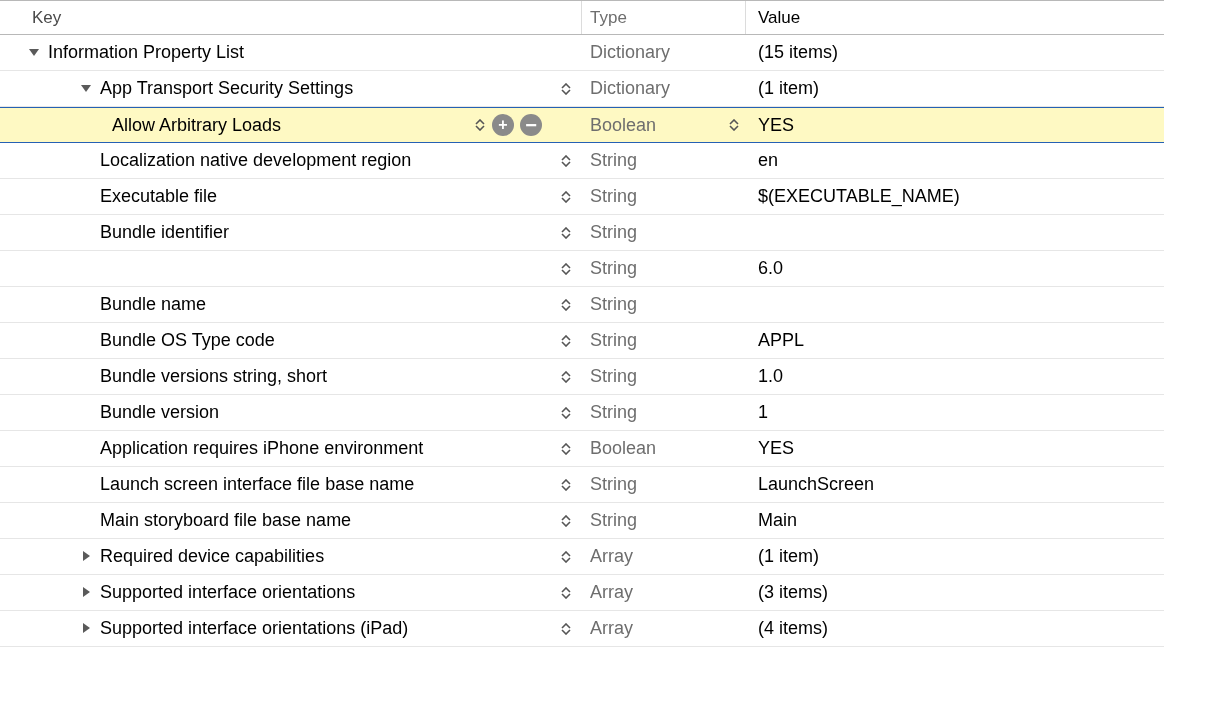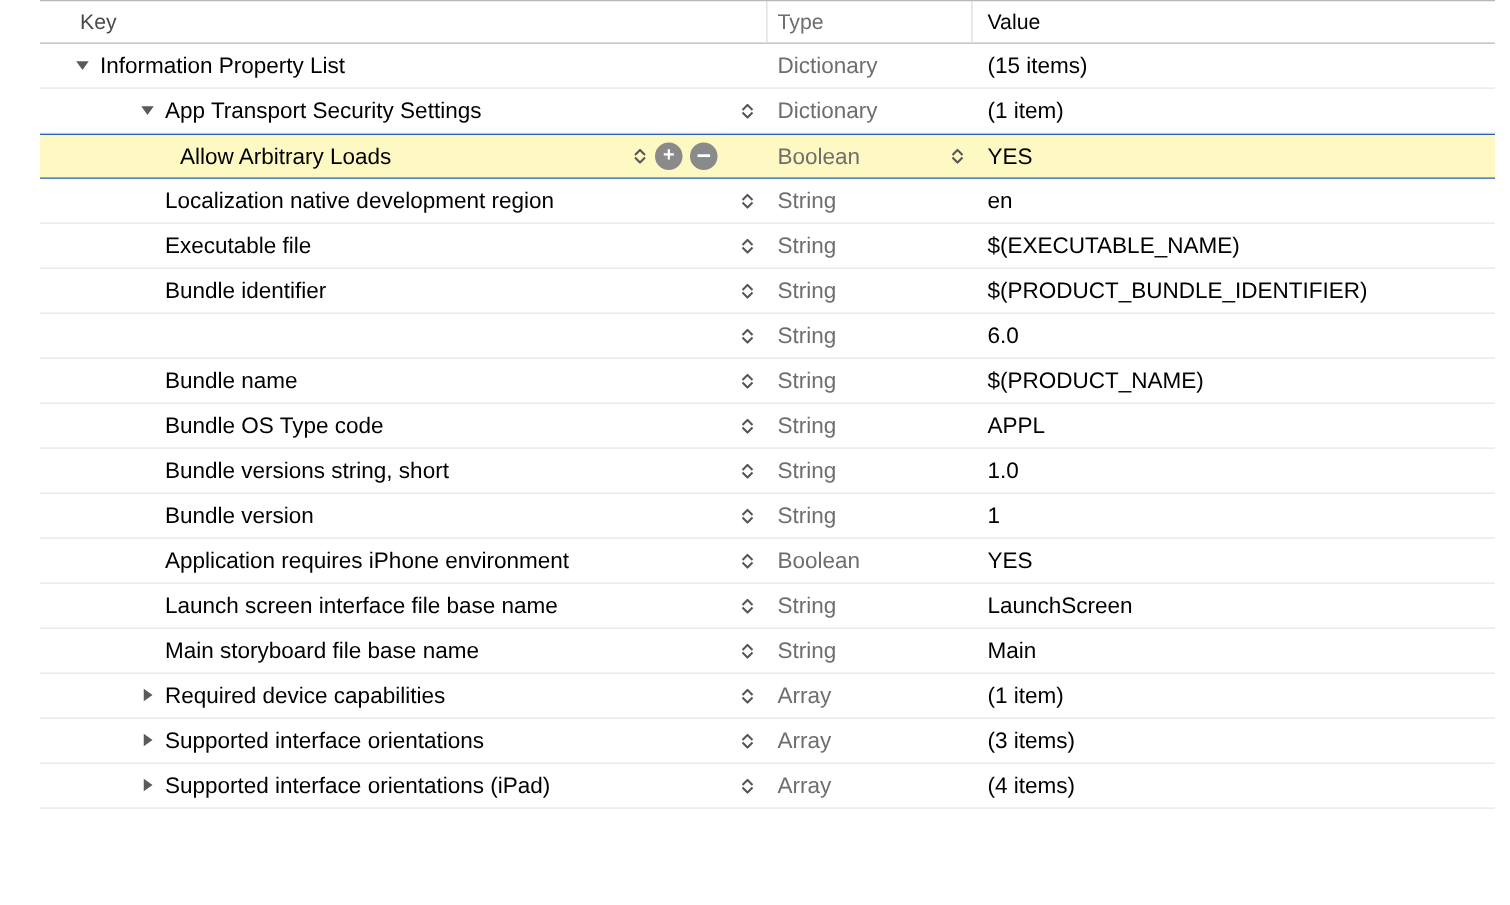--- a/index.html
+++ b/index.html
@@ -7,21 +7,20 @@
     font-family: -apple-system, "Helvetica Neue", Helvetica, Arial, sans-serif;
     font-size: 18px;
     color: #000;
     background: #fff;
     width: 1208px;
     height: 724px;
   }
   .plist {
     width: 1164px;
     border-top: 1px solid #b8b8b8;
-    margin-left: 32px;
   }
   .header-row, .row {
     display: flex;
     align-items: center;
     height: 36px;
     border-bottom: 1px solid #e6e6e6;
     position: relative;
   }
   .header-row {
     height: 34px;
@@ -239,23 +238,20 @@
               <polyline points="2,5 6,1 10,5" fill="none" stroke="#555" stroke-width="1.6"></polyline>
             </svg>
             <svg width="12" height="6" viewBox="0 0 12 6">
               <polyline points="2,1 6,5 10,1" fill="none" stroke="#555" stroke-width="1.6"></polyline>
             </svg>
           </span>
         </div>
         <div class="col-type">
           <span>String</span>
         </div>
-        <div class="col-val">
-          <span>$(PRODUCT_BUNDLE_IDENTIFIER)</span>
-        </div>
       </div>
       <div class="row">
         <div class="col-key indent1">
           <span class="tri none"></span>
           <span class="stepper">
             <svg width="12" height="6" viewBox="0 0 12 6">
               <polyline points="2,5 6,1 10,5" fill="none" stroke="#555" stroke-width="1.6"></polyline>
             </svg>
             <svg width="12" height="6" viewBox="0 0 12 6">
               <polyline points="2,1 6,5 10,1" fill="none" stroke="#555" stroke-width="1.6"></polyline>
@@ -277,23 +273,20 @@
             <svg width="12" height="6" viewBox="0 0 12 6">
               <polyline points="2,5 6,1 10,5" fill="none" stroke="#555" stroke-width="1.6"></polyline>
             </svg>
             <svg width="12" height="6" viewBox="0 0 12 6">
               <polyline points="2,1 6,5 10,1" fill="none" stroke="#555" stroke-width="1.6"></polyline>
             </svg>
           </span>
         </div>
         <div class="col-type">
           <span>String</span>
-        </div>
-        <div class="col-val">
-          <span>$(PRODUCT_NAME)</span>
         </div>
       </div>
       <div class="row">
         <div class="col-key indent1">
           <span class="tri none"></span>
           <span class="key-text">Bundle OS Type code</span>
           <span class="stepper">
             <svg width="12" height="6" viewBox="0 0 12 6">
               <polyline points="2,5 6,1 10,5" fill="none" stroke="#555" stroke-width="1.6"></polyline>
             </svg>

